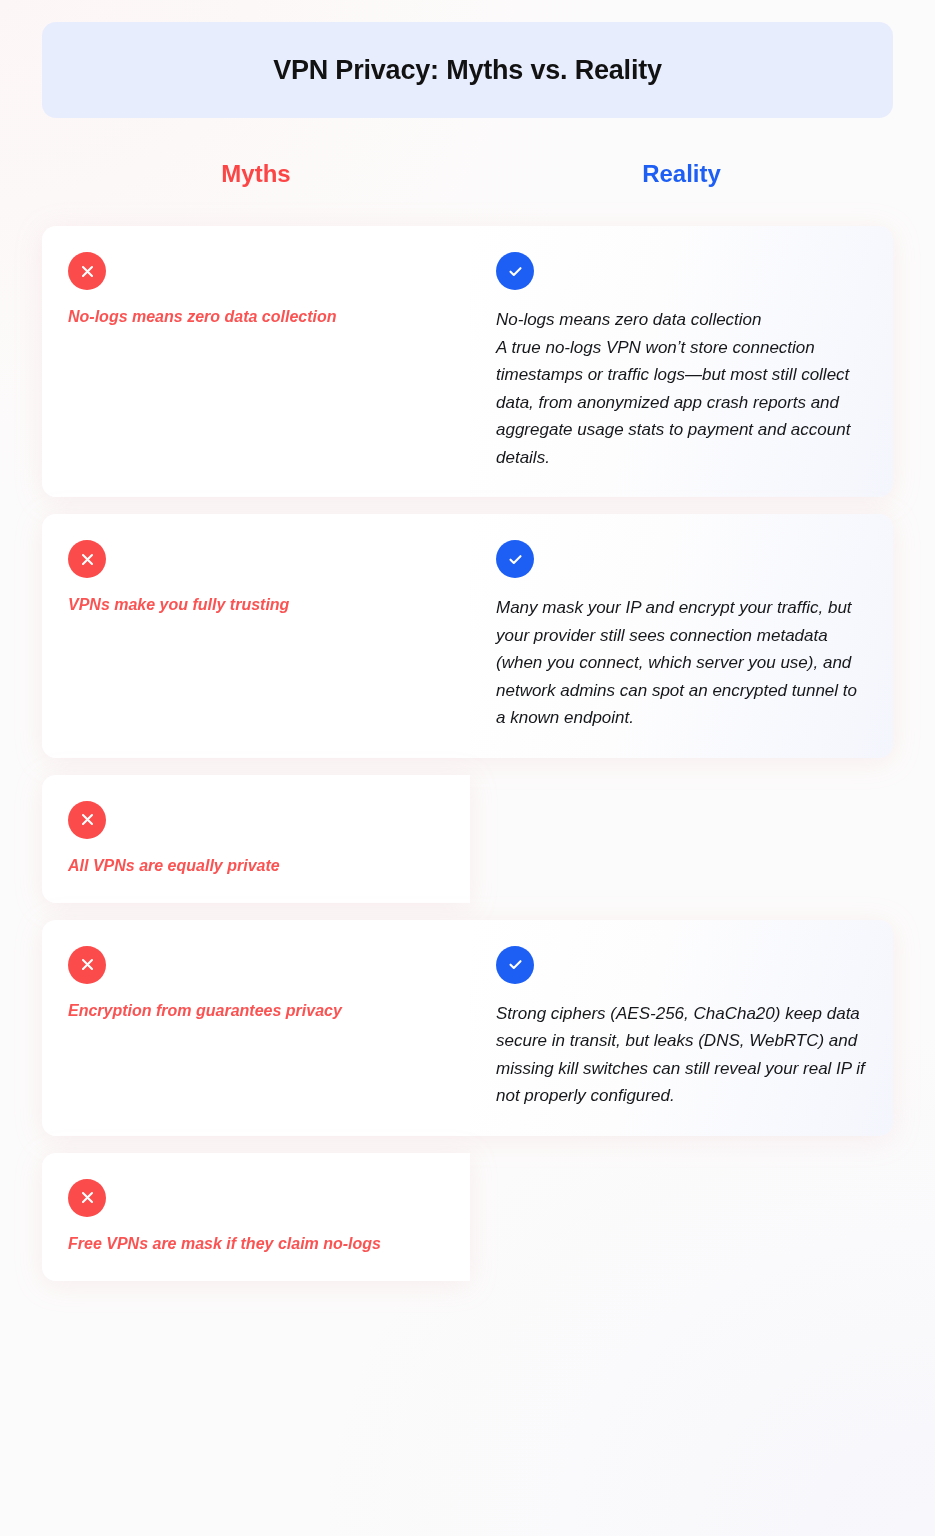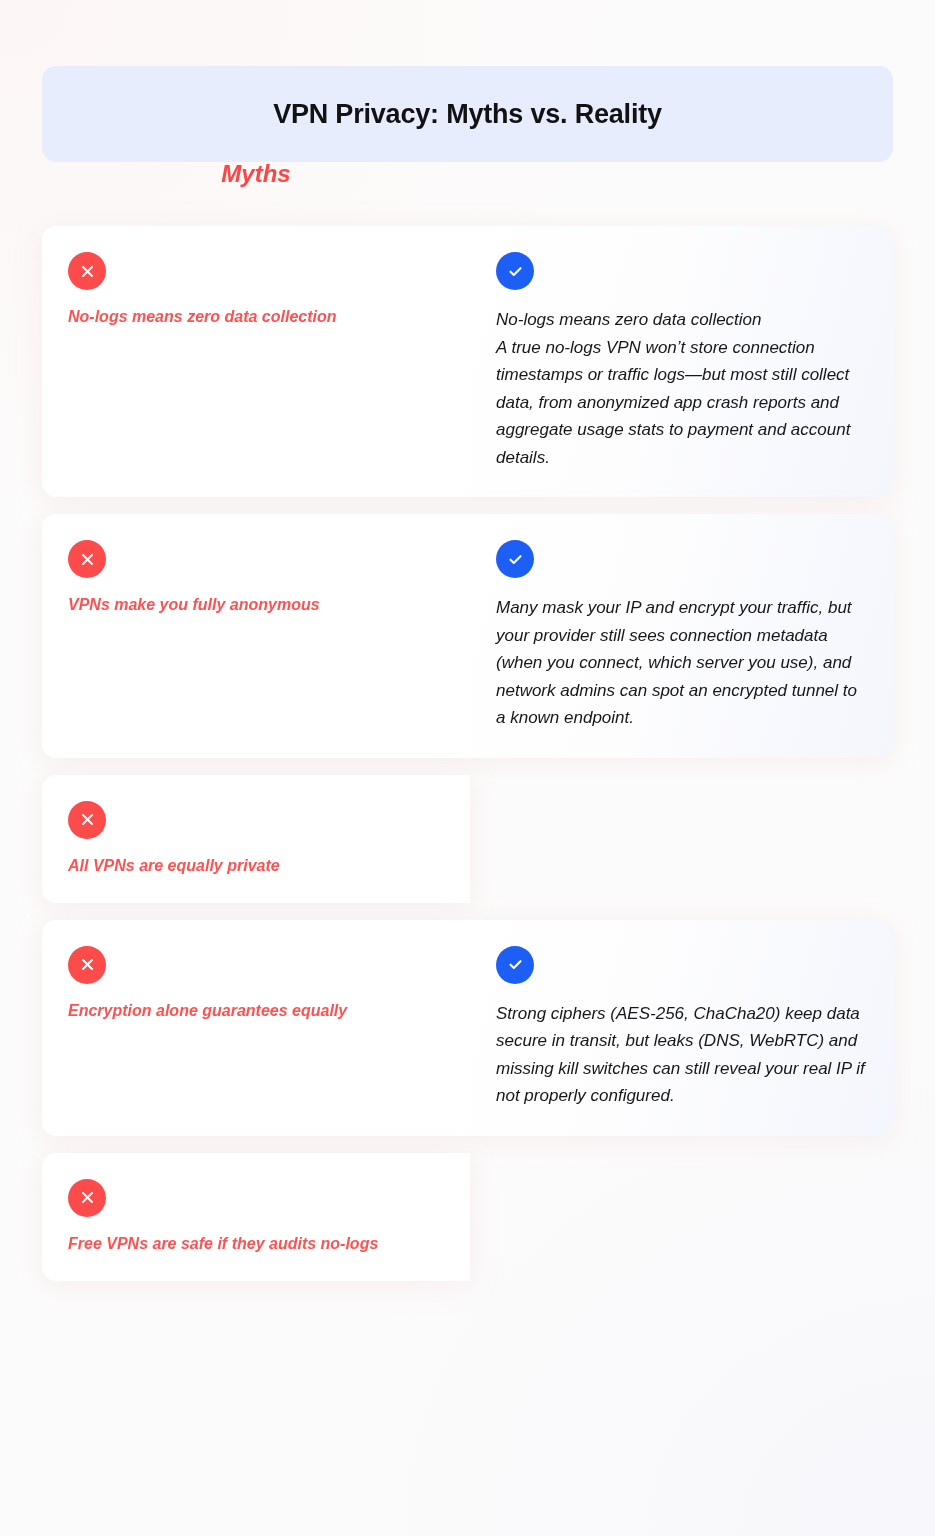--- a/index.html
+++ b/index.html
@@ -30,21 +30,20 @@
     position: absolute;
     left: 42px;
     top: 22px;
     width: 851px;
     height: 96px;
     background: #E8EDFD;
     border-radius: 14px;
     display: flex;
     align-items: center;
     justify-content: center;
-    margin-top: 44px;
   }
   .header-title {
     font-size: 27px;
     font-weight: bold;
     color: #121212;
     letter-spacing: -0.2px;
     text-align: center;
   }
 
   
@@ -54,21 +53,20 @@
     top: 160px;
     width: 851px;
     height: 46px;
   }
   .col-head {
     position: absolute;
     top: 0;
     font-size: 24px;
     font-weight: bold;
     text-align: center;
-    font-style: italic;
   }
   .col-head.myths {
     left: 0;
     width: 428px;
     color: #FC4545;
   }
   .col-head.reality {
     left: 428px;
     width: 423px;
     color: #1D5FF5;
@@ -140,20 +138,21 @@
 <body>
 
 <div class="page">
 
   <div class="header-banner">
     <div class="header-title">VPN Privacy: Myths vs. Reality</div>
   </div>
 
   <div class="col-headers">
     <div class="col-head myths">Myths</div>
+    <div class="col-head reality">Reality</div>
   </div>
 
   <div class="rows">
 
     <div class="row">
       <div class="card card-myth">
         <div class="badge badge-x">
           <svg width="17" height="17" viewBox="0 0 17 17">
               <path d="M4 4 L13 13 M13 4 L4 13" stroke="#FFFFFF" stroke-width="2.1" stroke-linecap="round"></path>
             </svg>
@@ -172,21 +171,21 @@
       </div>
     </div>
 
     <div class="row">
       <div class="card card-myth">
         <div class="badge badge-x">
           <svg width="17" height="17" viewBox="0 0 17 17">
               <path d="M4 4 L13 13 M13 4 L4 13" stroke="#FFFFFF" stroke-width="2.1" stroke-linecap="round"></path>
             </svg>
         </div>
-        <div class="myth-text">VPNs make you fully anonymous</div>
+        <div class="myth-text">VPNs make you fully trusting</div>
       </div>
       <div class="gap"></div>
       <div class="card card-reality">
         <div class="badge badge-check">
           <svg width="19" height="19" viewBox="0 0 19 19">
               <path d="M4.5 9.7 L7.8 13 L14.5 6.2" fill="none" stroke="#FFFFFF" stroke-width="2.1" stroke-linecap="round" stroke-linejoin="round"></path>
             </svg>
         </div>
         <div class="reality-text">Many mask your IP and encrypt your traffic, but your provider still sees connection metadata (when you connect, which server you use), and network admins can spot an encrypted tunnel to a known endpoint.</div>
       </div>
@@ -204,39 +203,39 @@
       <div class="gap"></div>
     </div>
 
     <div class="row">
       <div class="card card-myth">
         <div class="badge badge-x">
           <svg width="17" height="17" viewBox="0 0 17 17">
               <path d="M4 4 L13 13 M13 4 L4 13" stroke="#FFFFFF" stroke-width="2.1" stroke-linecap="round"></path>
             </svg>
         </div>
-        <div class="myth-text">Encryption alone guarantees equally</div>
+        <div class="myth-text">Encryption from guarantees privacy</div>
       </div>
       <div class="gap"></div>
       <div class="card card-reality">
         <div class="badge badge-check">
           <svg width="19" height="19" viewBox="0 0 19 19">
               <path d="M4.5 9.7 L7.8 13 L14.5 6.2" fill="none" stroke="#FFFFFF" stroke-width="2.1" stroke-linecap="round" stroke-linejoin="round"></path>
             </svg>
         </div>
         <div class="reality-text">Strong ciphers (AES-256, ChaCha20) keep data secure in transit, but leaks (DNS, WebRTC) and missing kill switches can still reveal your real IP if not properly configured.</div>
       </div>
     </div>
 
     <div class="row">
       <div class="card card-myth">
         <div class="badge badge-x">
           <svg width="17" height="17" viewBox="0 0 17 17">
               <path d="M4 4 L13 13 M13 4 L4 13" stroke="#FFFFFF" stroke-width="2.1" stroke-linecap="round"></path>
             </svg>
         </div>
-        <div class="myth-text">Free VPNs are safe if they audits no-logs</div>
+        <div class="myth-text">Free VPNs are mask if they claim no-logs</div>
       </div>
       <div class="gap"></div>
     </div>
 
   </div>
 </div>
 
 </body></html>

